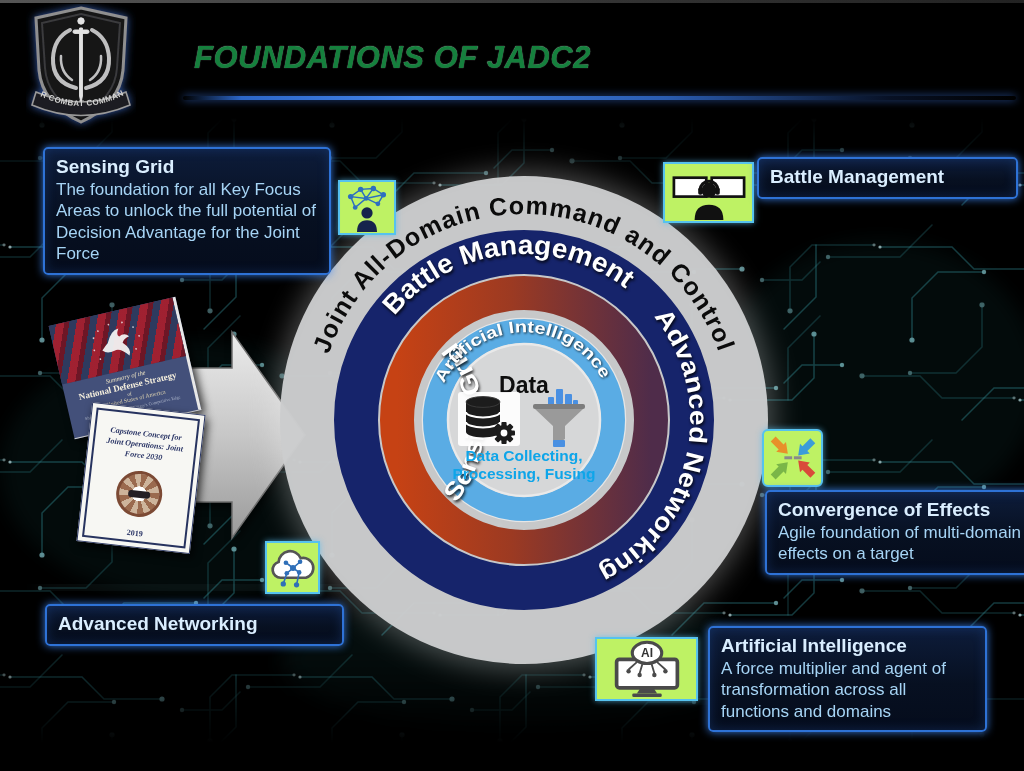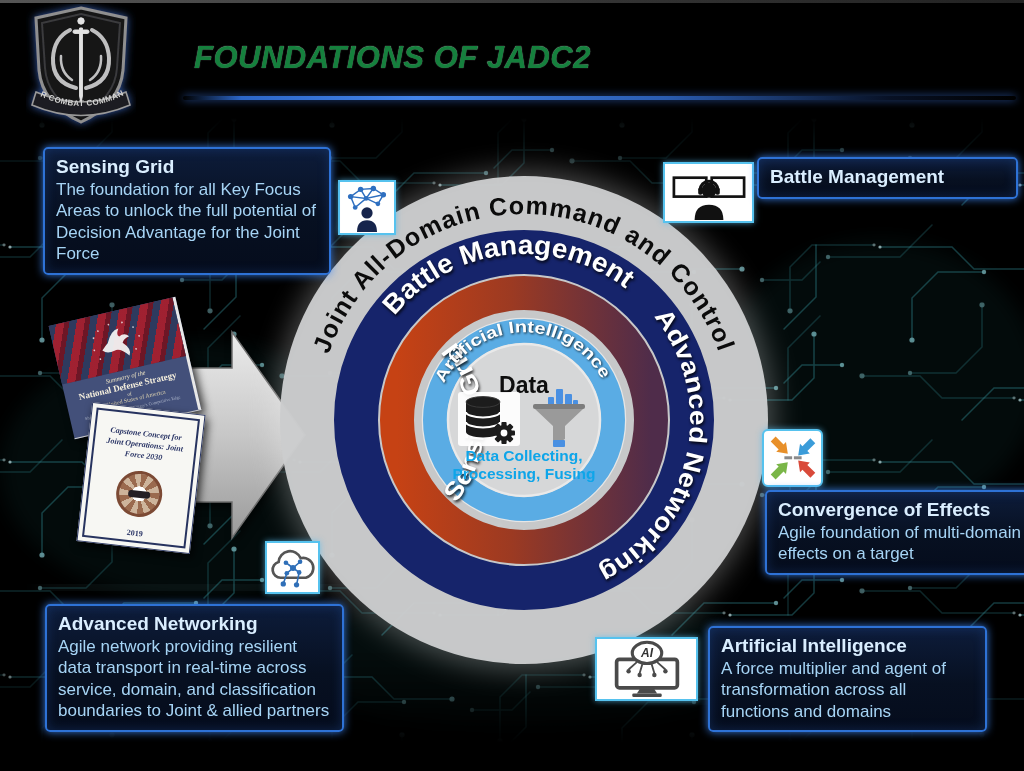--- a/index.html
+++ b/index.html
@@ -24,23 +24,23 @@
 
   
   .callout{position:absolute;z-index:6;box-sizing:border-box;
     background:linear-gradient(180deg,#0d1c3a 0%,#071021 55%,#050c1c 100%);
     border:2px solid #2e72d6;border-radius:5px;
     box-shadow:0 0 8px rgba(64,140,255,.85),inset 0 0 12px rgba(40,95,190,.3);
     padding:6px 11px 8px 11px;color:#a6d4f5;font-size:17px;line-height:1.27;}
   .callout .t{color:#daeeff;font-weight:bold;font-size:19px;line-height:1.25;}
 
   
-  .icon-tile{position:absolute;z-index:5;box-sizing:border-box;background:#ffffff;
+  .icon-tile{position:absolute;z-index:5;box-sizing:border-box;background:#bef264;
     border:2px solid #56c2ee;box-shadow:0 0 6px rgba(90,190,240,.7);
-    display:flex;align-items:center;justify-content:center;font-style:italic;}
+    display:flex;align-items:center;justify-content:center;}
 
   
   .doc{position:absolute;z-index:2;box-sizing:border-box;box-shadow:3px 4px 8px rgba(0,0,0,.75);}
   #doc-nds{left:60px;top:310px;width:130px;height:116px;transform:rotate(-13deg);
     background:#43507a;border-right:3px solid #e8e8e8;border-bottom:1px solid #cfcfcf;}
   #nds-art{position:absolute;left:0;top:0;width:100%;height:52%;overflow:hidden;
     background:
       repeating-linear-gradient(112deg,rgba(158,28,40,0) 0 7px,rgba(172,30,44,.9) 7px 15px,rgba(120,16,28,.85) 15px 20px),
       #2e3a5e;}
   #nds-text{position:absolute;left:0;top:52%;width:100%;height:48%;text-align:center;
@@ -391,16 +391,15 @@
     <div>Agile foundation of multi-domain effects on a target</div>
   </div>
 
   <div class="callout" style="left:708px;top:626px;width:279px;">
     <div class="t">Artificial Intelligence</div>
     <div>A force multiplier and agent of transformation across all functions and domains</div>
   </div>
 
   <div class="callout" style="left:45px;top:604px;width:299px;">
     <div class="t">Advanced Networking</div>
-    <div>Agile network providing resilient data transport in real-time across service, domain, and classification boundaries to Joint &amp; allied partners</div>
   </div>
 
 </div>
 
 </body></html>

